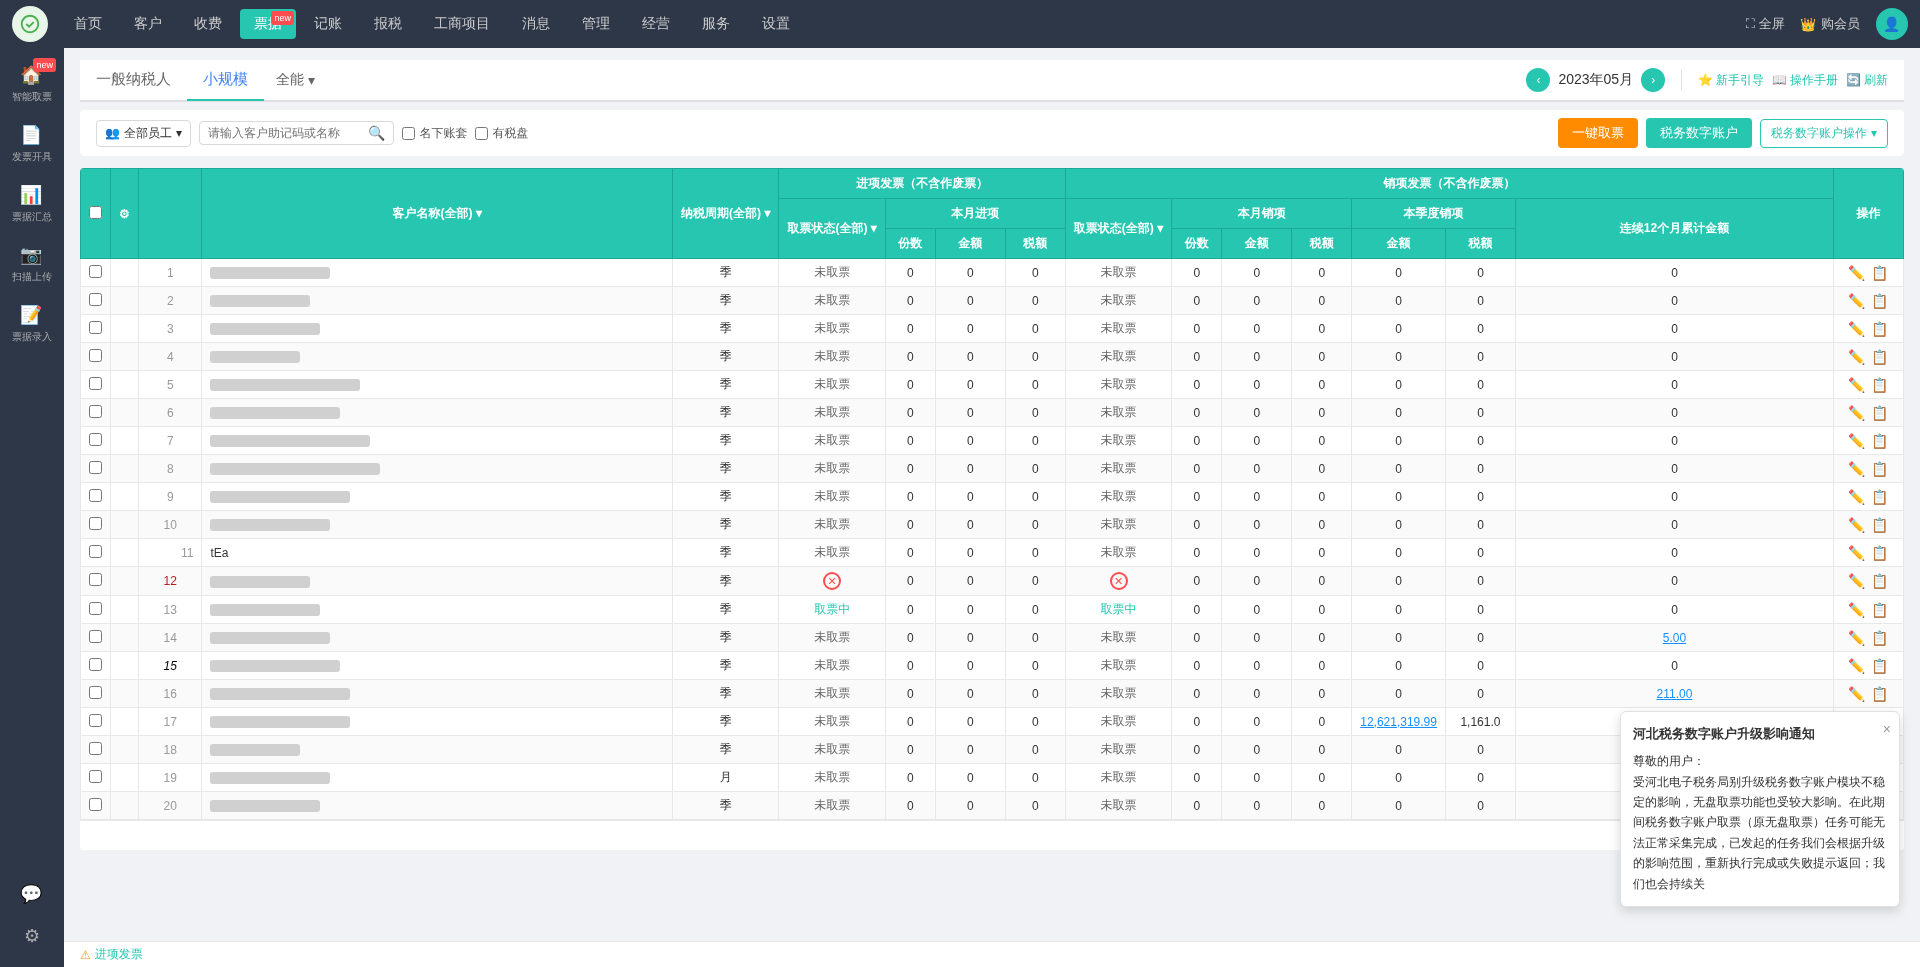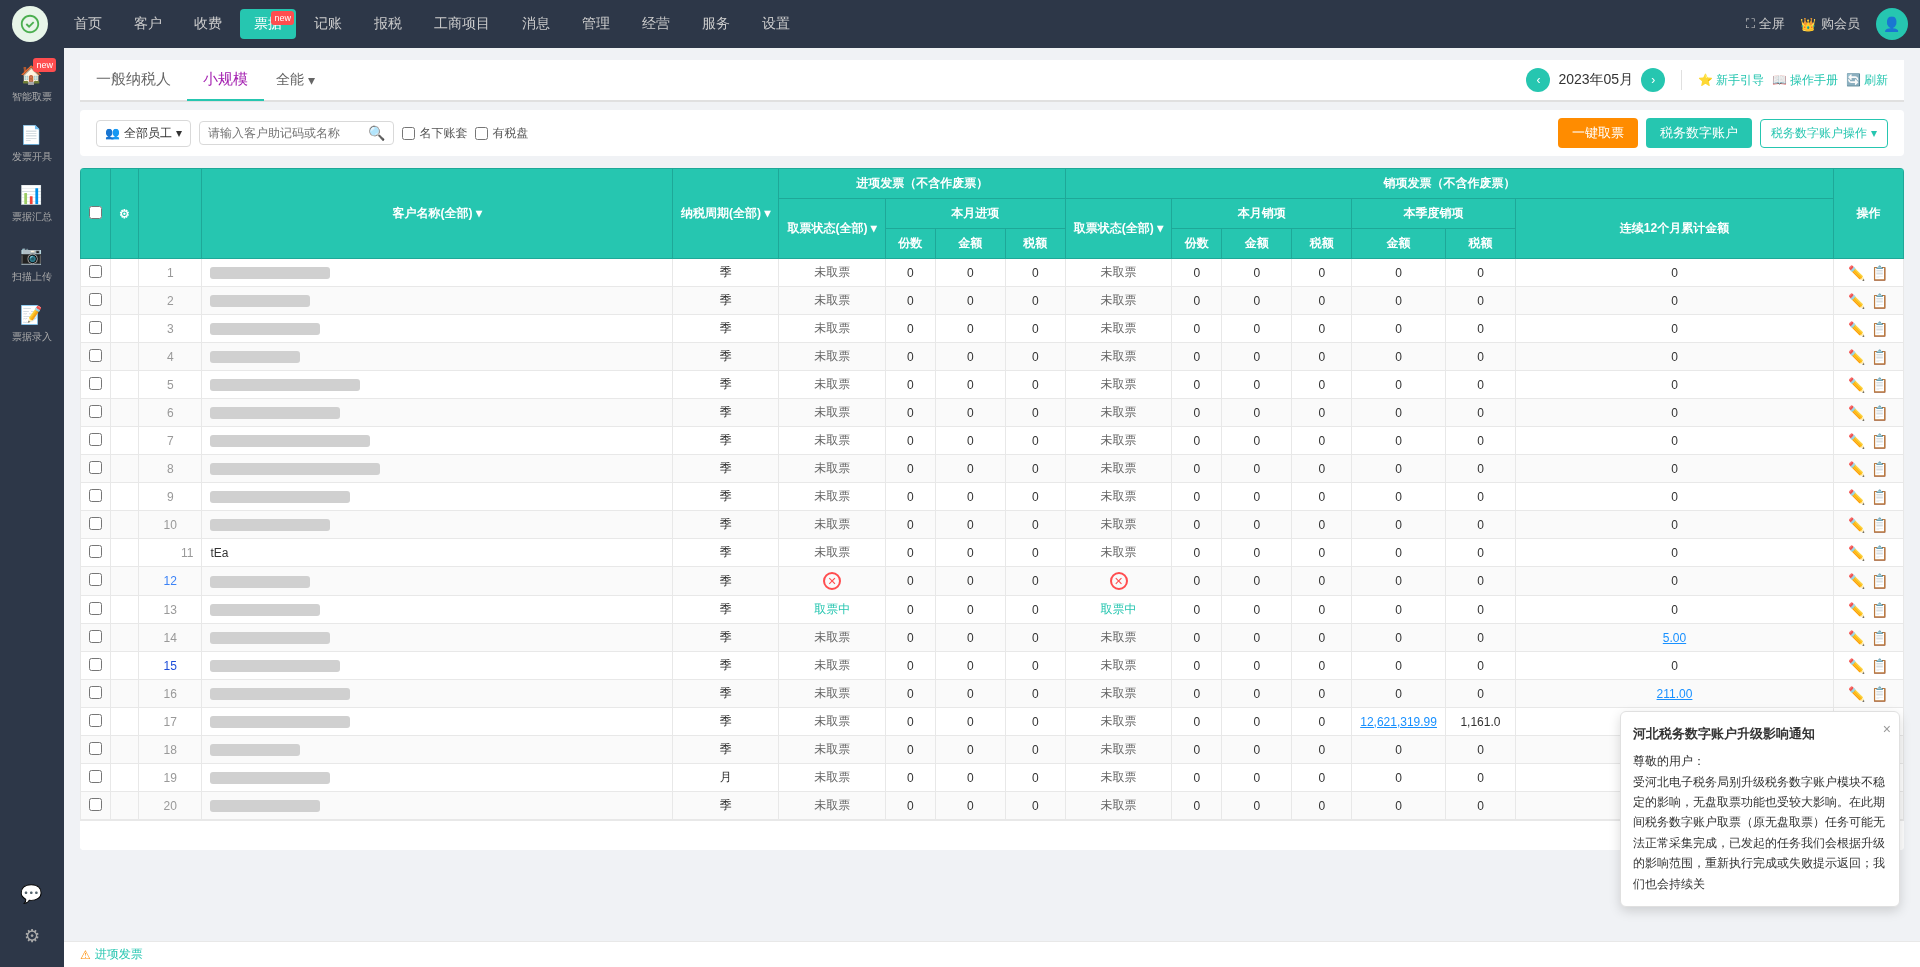--- a/index.html
+++ b/index.html
@@ -114,21 +114,21 @@
     }
     .tab-item {
       padding: 10px 16px;
       cursor: pointer;
       font-size: 15px;
       color: #666;
       border-bottom: 2px solid transparent;
       margin-bottom: -1px;
       white-space: nowrap;
     }
-    .tab-item.active { color: #a21caf; border-bottom-color: #26c6b0; font-weight: 500; }
+    .tab-item.active { color: #3b82f6; border-bottom-color: #26c6b0; font-weight: 500; }
     .tab-dropdown {
       display: flex; align-items: center; gap: 4px;
       padding: 10px 12px;
       cursor: pointer;
       font-size: 14px;
       color: #666;
     }
 
     
     .toolbar {
@@ -718,21 +718,21 @@
             <td>0</td>
             <td>0</td>
             <td>0</td>
             <td>0</td>
             <td>0</td>
             <td><span class="action-icon" title="编辑">✏️</span><span class="action-icon" title="复制">📋</span></td>
           </tr>
           <tr>
             <td><input type="checkbox" style=""></td>
             <td></td>
-            <td style="color: #3b82f6;">12</td>
+            <td style="color: #b91c1c;">12</td>
             <td class="text-left"><span class="blurred-text" style="width:100px; display:inline-block;"></span></td>
             <td>季</td>
             <td><span class="circle-error">✕</span></td>
             <td>0</td>
             <td>0</td>
             <td>0</td>
             <td><span class="circle-error">✕</span></td>
             <td>0</td>
             <td>0</td>
             <td>0</td>
@@ -775,21 +775,21 @@
             <td>0</td>
             <td>0</td>
             <td>0</td>
             <td>0</td>
             <td><span class="amount-link">5.00</span></td>
             <td><span class="action-icon" title="编辑">✏️</span><span class="action-icon" title="复制">📋</span></td>
           </tr>
           <tr>
             <td><input type="checkbox" style=""></td>
             <td></td>
-            <td style="color: #1d4ed8;">15</td>
+            <td style="color: #000000; font-style: italic;">15</td>
             <td class="text-left"><span class="blurred-text" style="width:130px; display:inline-block;"></span></td>
             <td>季</td>
             <td><span class="status-unget">未取票</span></td>
             <td>0</td>
             <td>0</td>
             <td>0</td>
             <td><span class="status-unget">未取票</span></td>
             <td>0</td>
             <td>0</td>
             <td>0</td>

